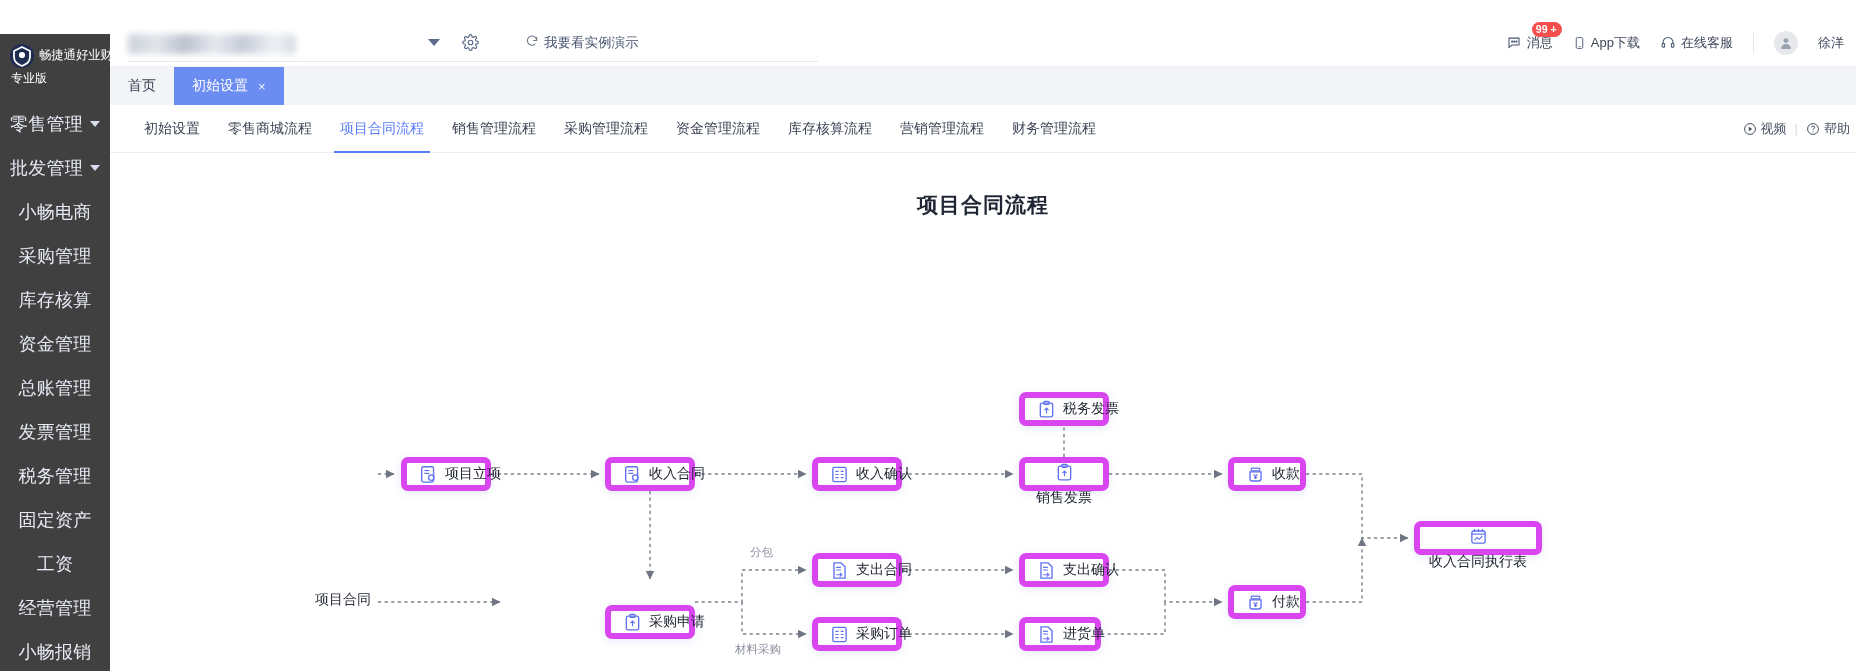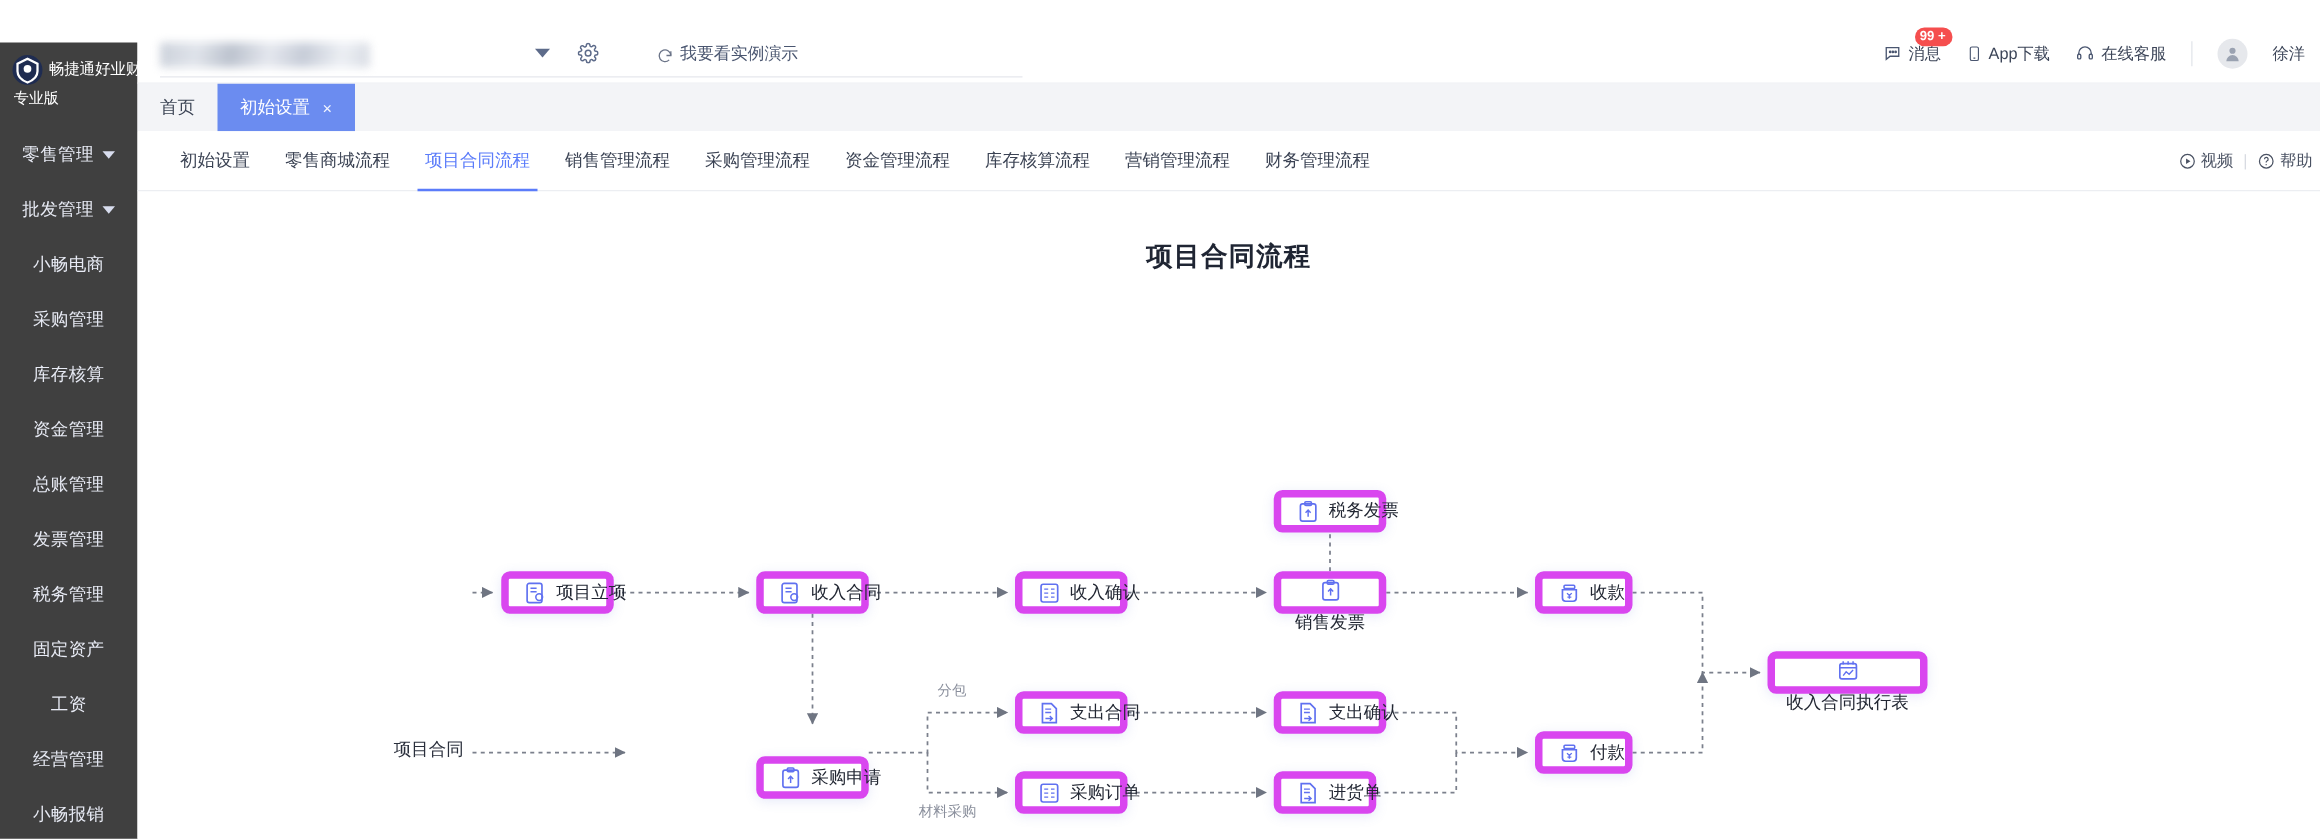--- a/index.html
+++ b/index.html
@@ -21,21 +21,21 @@
     width:24px; height:24px; border-radius:50%;
     background:#1f2c51; position:relative; flex:none;
   }
   .logo-mark svg { display:block; }
   .brand-name { font-size:12.5px; color:#fff; white-space:nowrap; letter-spacing:-0.2px; }
   .brand-sub { font-size:12px; color:#fff; margin-top:2px; padding-left:1px; }
 
   .nav { margin-top:6px; }
   .nav-item {
     height:44px; display:flex; align-items:center; justify-content:center;
-    font-size:14px; color:#e8ebf5; cursor:pointer; position:relative;
+    font-size:18px; color:#e8ebf5; cursor:pointer; position:relative;
     letter-spacing:0.3px;
   }
   .nav-item .caret {
     margin-left:7px; width:0; height:0;
     border-left:5px solid transparent; border-right:5px solid transparent;
     border-top:6px solid #d8ddee;
   }
 
   
   .header {
@@ -50,21 +50,21 @@
     background:linear-gradient(100deg,#c9cfd9 0%, #dfe3ea 18%, #b9c0cc 34%, #e4e7ee 52%, #c4cad6 68%, #eceff4 86%, #d6dae2 100%);
     filter:blur(3.2px); opacity:.95; border-radius:2px;
   }
   .company-underline { position:absolute; left:0; bottom:-6px; width:690px; height:1px; background:#e6e8ed; }
   .chev-down {
     width:0; height:0; border-left:6px solid transparent; border-right:6px solid transparent;
     border-top:7px solid #5d6b8a; margin-left:90px; cursor:pointer;
   }
   .gear { margin-left:22px; cursor:pointer; color:#5d6b8a; display:flex; }
   .demo-link {
-    margin-left:46px; display:flex; align-items:flex-end; gap:5px;
+    margin-left:46px; display:flex; align-items:flex-start; gap:5px;
     color:#4a5670; font-size:13.5px; cursor:pointer; white-space:nowrap;
   }
   .hdr-right { margin-left:auto; display:flex; align-items:center; gap:20px; padding-right:12px; }
   .hdr-btn { display:flex; align-items:center; gap:5px; font-size:13px; color:#3d4659; cursor:pointer; position:relative; white-space:nowrap; }
   .badge {
     position:absolute; left:26px; top:-12px; background:#f54e4e; color:#fff;
     font-size:10.5px; font-weight:bold; border-radius:9px; padding:1px 5px 1px 4px; line-height:13px;
   }
   .hdr-sep { width:1px; height:20px; background:#e2e5ea; }
   .avatar { width:24px; height:24px; border-radius:50%; background:#e6e8ec; display:flex; align-items:center; justify-content:center; }

